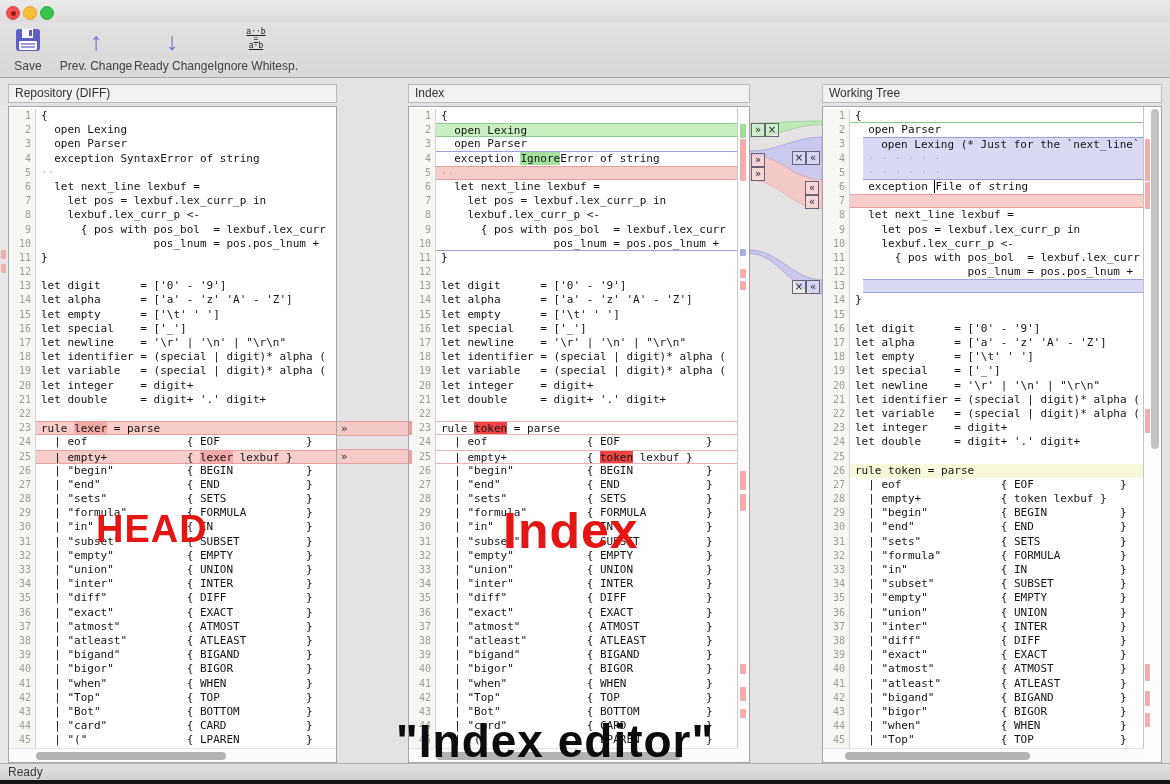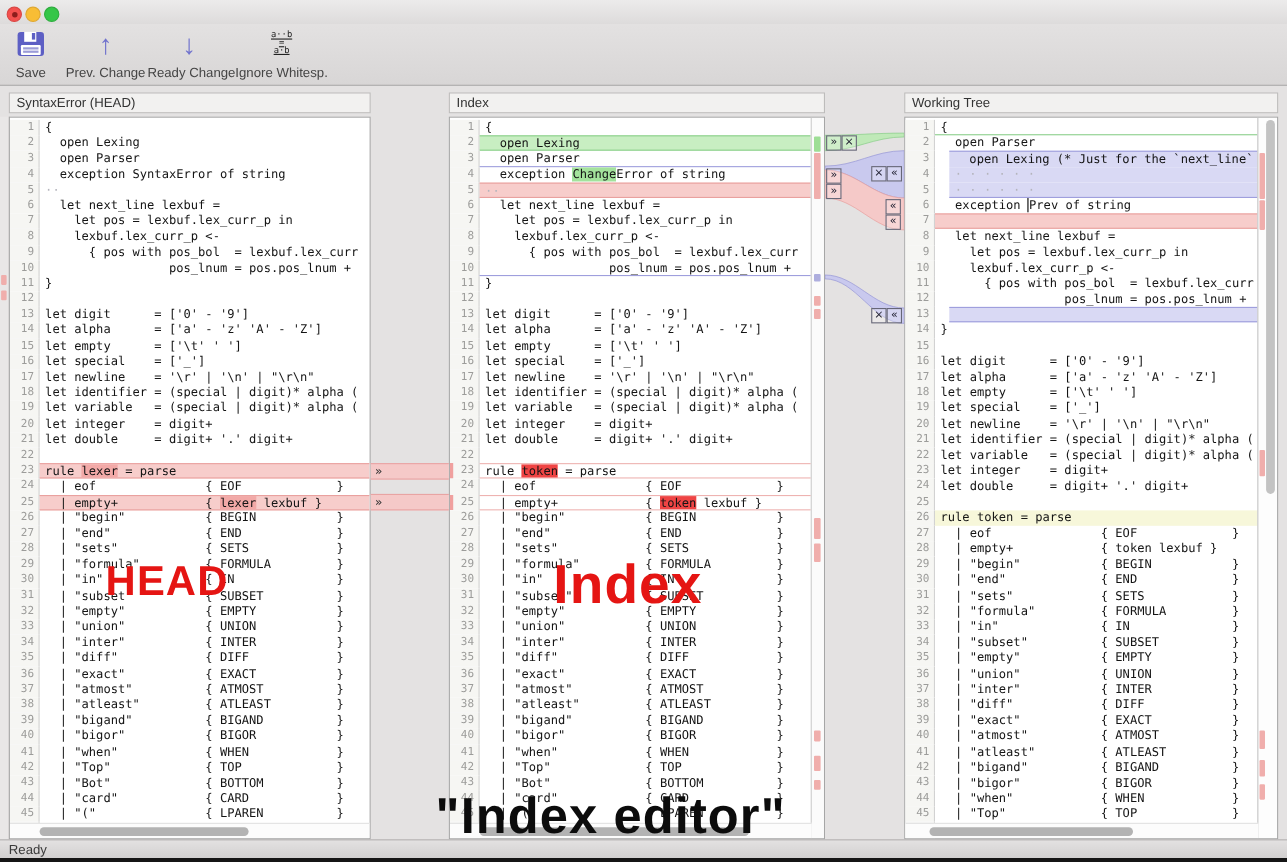--- a/index.html
+++ b/index.html
@@ -132,21 +132,21 @@
     <div class="tbtn" style="left:208px;width:96px;">
       <div class="ic ws-icon">
         <div>a··b</div>
         <div>=</div>
         <div>a·b</div>
       </div>
       <div class="lbl">Ignore Whitesp.</div>
     </div>
   </div>
 
-  <div class="pane-head" style="left:8px;width:329px;">SyntaxError (HEAD)</div>
+  <div class="pane-head" style="left:8px;width:329px;">Repository (DIFF)</div>
   <div class="pane-head" style="left:408px;width:342px;">Index</div>
   <div class="pane-head" style="left:822px;width:340px;">Working Tree</div>
 
   <div class="strip" style="left:0;top:106px;width:8px;height:657px;border-right:1px solid #bcbaba;">
     <div class="tick p" style="left:1px;top:144px;width:5px;height:9px;"></div>
     <div class="tick p" style="left:1px;top:158px;width:5px;height:9px;"></div>
   </div>
 
   <div class="pane-body" id="body-head" style="left:8px;width:329px;">
     <div class="rows">
@@ -349,21 +349,21 @@
         <div class="row hl-green">
           <span class="gut">2</span>
           <span class="txt">  open Lexing</span>
         </div>
         <div class="row bb-blue">
           <span class="gut">3</span>
           <span class="txt">  open Parser</span>
         </div>
         <div class="row">
           <span class="gut">4</span>
-          <span class="txt">  exception <span class="mk-greenw">Change</span>Error of string</span>
+          <span class="txt">  exception <span class="mk-greenw">Ignore</span>Error of string</span>
         </div>
         <div class="row hl-pink">
           <span class="gut">5</span>
           <span class="txt dim">··</span>
         </div>
         <div class="row">
           <span class="gut">6</span>
           <span class="txt">  let next_line lexbuf =</span>
         </div>
         <div class="row">
@@ -562,21 +562,21 @@
         <div class="row hl-blue">
           <span class="gut">4</span>
           <span class="txt dim">· · · · · ·</span>
         </div>
         <div class="row hl-blue bb-blue">
           <span class="gut">5</span>
           <span class="txt dim">· · · · · ·</span>
         </div>
         <div class="row">
           <span class="gut">6</span>
-          <span class="txt">  exception <span class="mk-cursor">Prev</span> of string</span>
+          <span class="txt">  exception <span class="mk-cursor">File</span> of string</span>
         </div>
         <div class="row hl-pink">
           <span class="gut">7</span>
           <span class="txt"></span>
         </div>
         <div class="row">
           <span class="gut">8</span>
           <span class="txt">  let next_line lexbuf =</span>
         </div>
         <div class="row">

